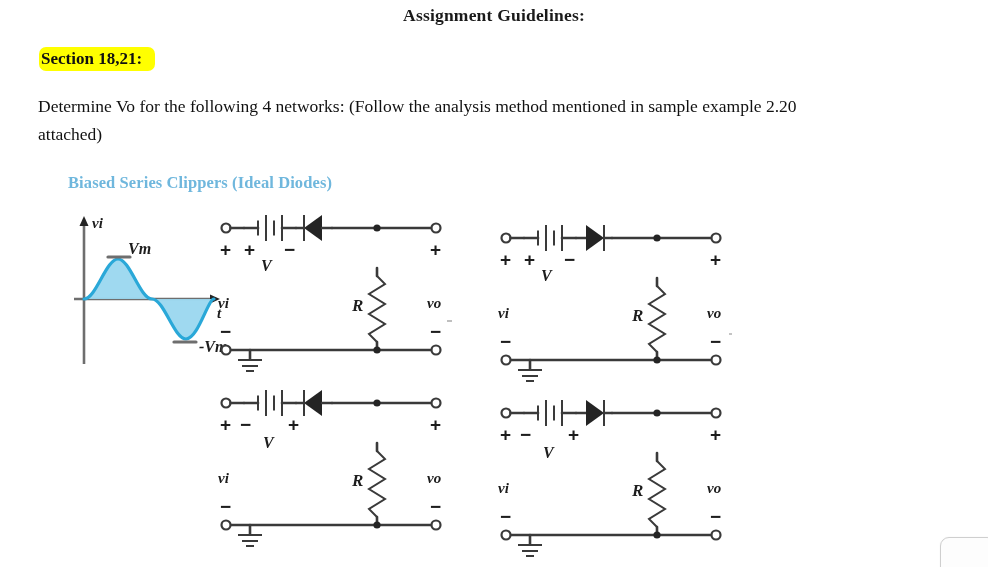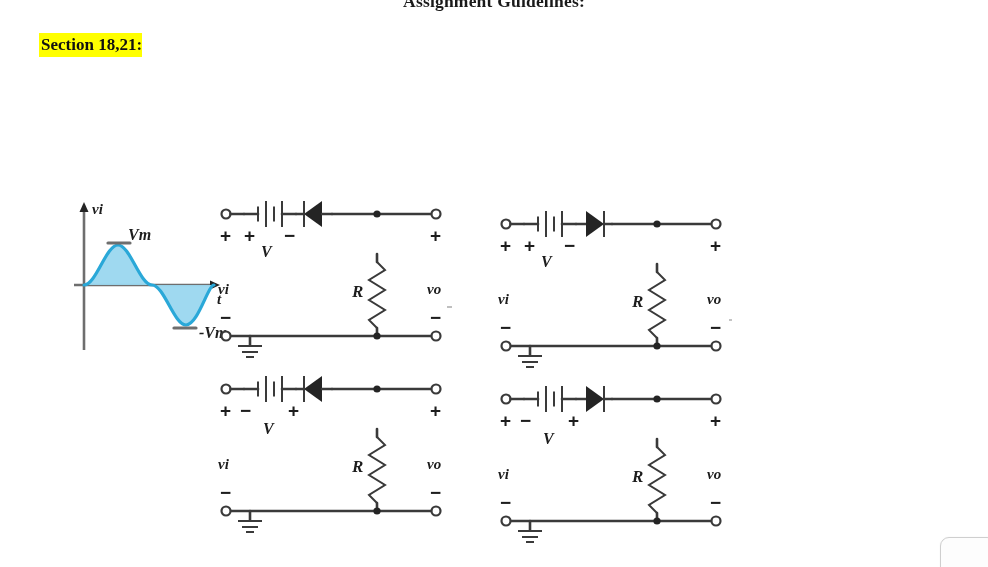--- a/index.html
+++ b/index.html
@@ -3,43 +3,44 @@
 <meta charset="utf-8">
 <style>
   html,body{margin:0;padding:0;}
   body{
     width:988px;height:567px;
     background:#ffffff;
     font-family:"Liberation Serif", serif;
     overflow:hidden;
     position:relative;
   }
-  .page{position:absolute;inset:0;}
+  .page{position:absolute;inset:0;margin-top:14px;}
 
   
   .doc-title{
     position:absolute;
     top:-9px; left:0; width:988px;
     text-align:center;
     font-family:"Liberation Serif", serif;
     font-weight:bold;
     font-size:17.5px;
     color:#1a1a1a;
     letter-spacing:.2px;
   }
   .section-head{
     position:absolute;
     top:33px; left:39px;
     font-family:"Liberation Serif", serif;
     font-weight:bold;
     font-size:17px;
     color:#111;
     background:#ffff00;
-    padding:1px 0 2px 2px;
+    padding:1px 13px 2px 2px;
     line-height:1.25;
+    border-radius:7px;
   }
   .body-text{
     position:absolute;
     top:78px; left:38px;
     width:790px;
     font-family:"Liberation Serif", serif;
     font-size:17.5px;
     line-height:28px;
     color:#111;
   }
@@ -75,21 +76,23 @@
 </style>
 </head>
 <body>
 
 <div class="page">
 
   <div class="doc-title">Assignment Guidelines:</div>
 
   <div class="section-head">Section 18,21:</div>
 
-
+  <div class="body-text">Determine Vo for the following 4 networks: (Follow the analysis method mentioned in sample example 2.20 attached)</div>
+
+  <div class="fig-title">Biased Series Clippers (Ideal Diodes)</div>
 
   <div class="figure">
     <svg width="700" height="370" viewBox="0 0 700 370" xmlns="http://www.w3.org/2000/svg">
 
       <defs>
         <style>
           .wire{stroke:#3a3a3a;stroke-width:2.6;fill:none;stroke-linecap:round;}
           .thin{stroke:#3a3a3a;stroke-width:2;fill:none;}
           .axis{stroke:#6e6e6e;stroke-width:2.6;fill:none;}
           .solid{fill:#242424;}

